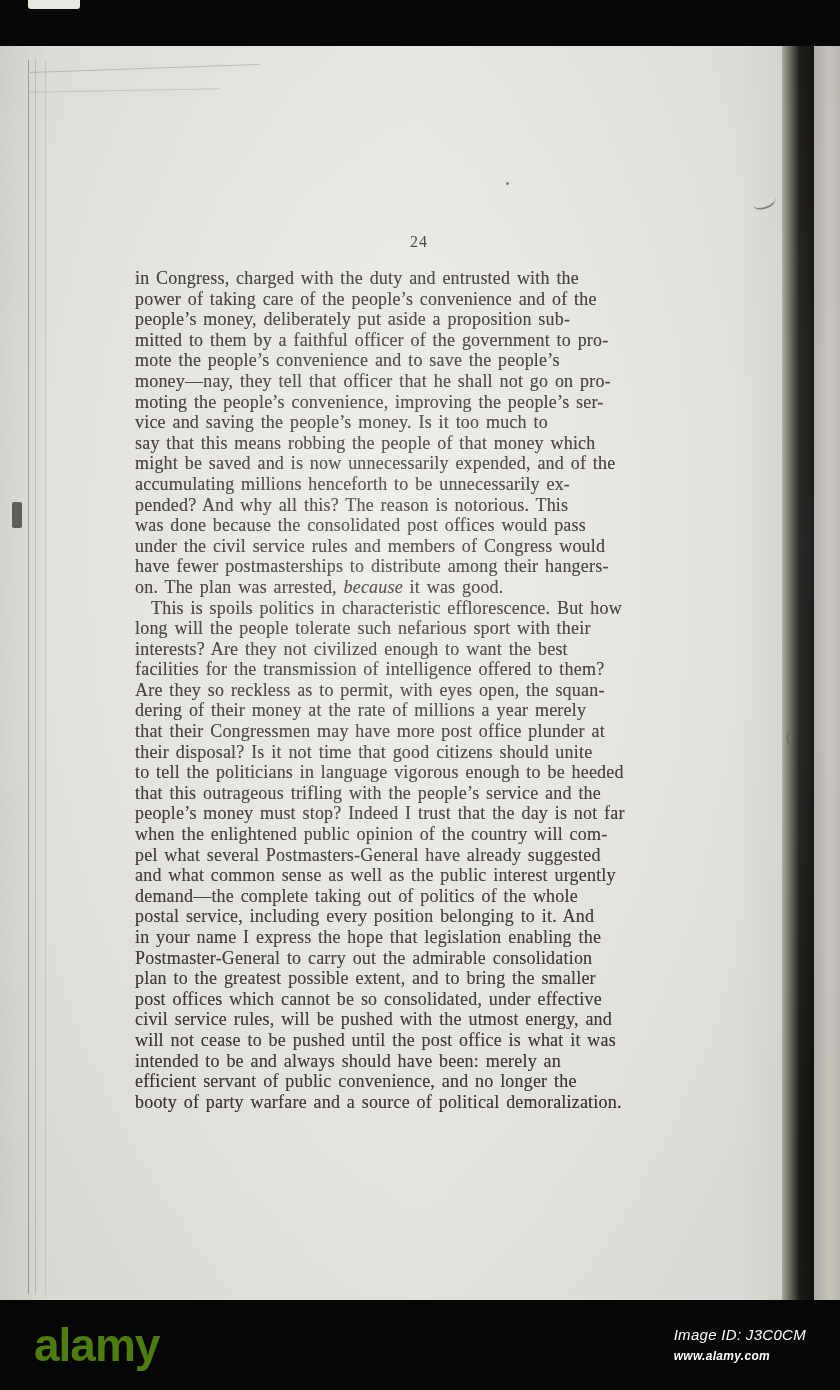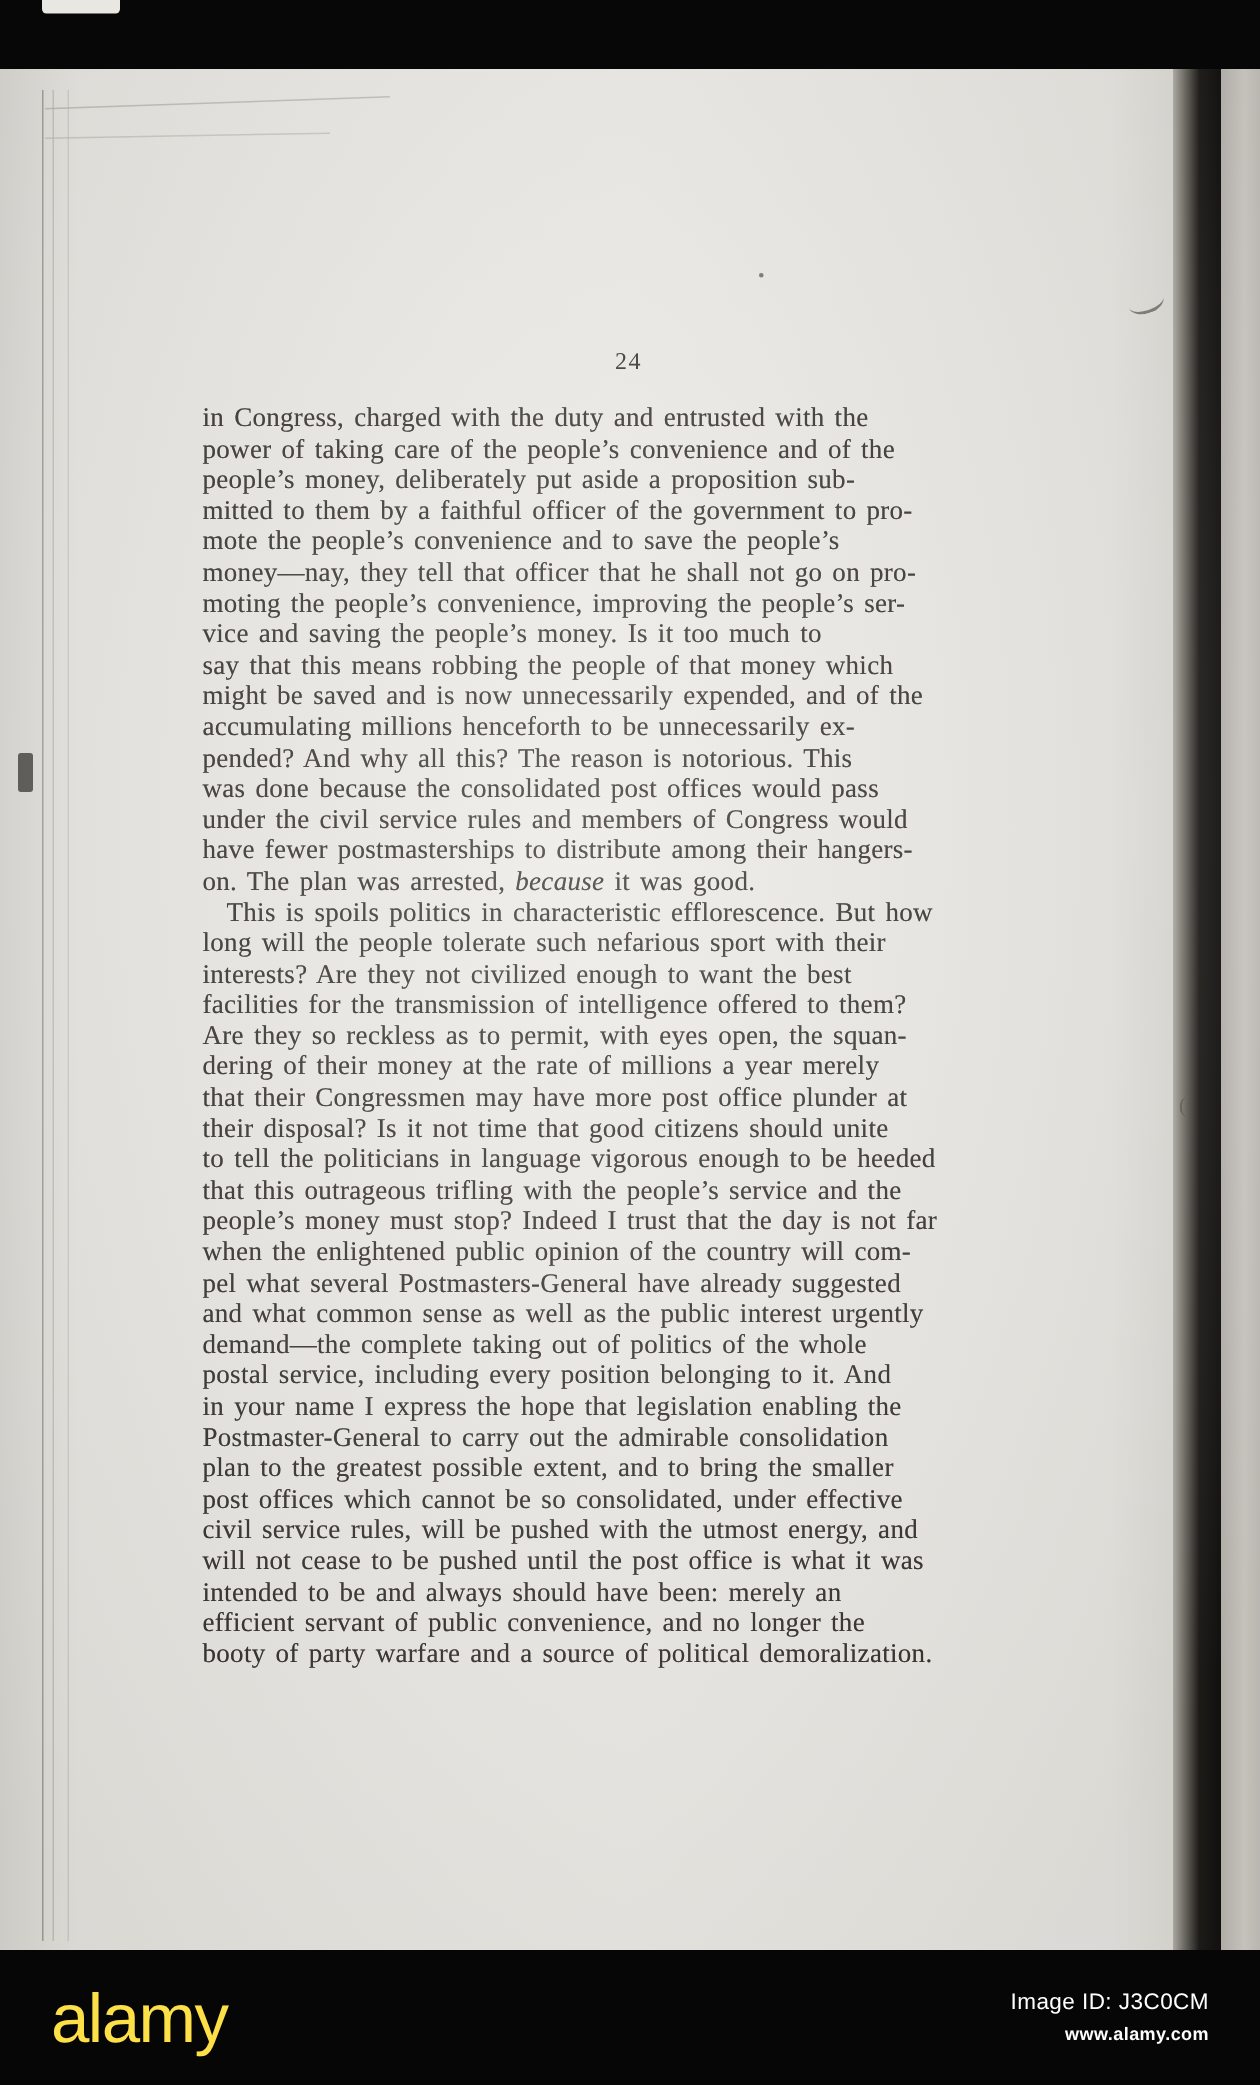--- a/index.html
+++ b/index.html
@@ -3,23 +3,23 @@
 <meta charset="utf-8">
 <style>
   html,body{margin:0;padding:0;background:#000;}
   .frame{position:relative;width:840px;height:1390px;overflow:hidden;background:#0a0a0a;
          font-family:"Liberation Serif","DejaVu Serif",serif;}
   
   .bar-top{position:absolute;left:0;top:0;width:840px;height:46px;background:#070707;}
   .bar-top .notch{position:absolute;left:28px;top:0;width:52px;height:9px;background:#e9e7e2;border-radius:0 0 3px 3px;}
   .bar-bottom{position:absolute;left:0;top:1300px;width:840px;height:90px;background:#060606;
               display:flex;align-items:center;justify-content:space-between;padding:0 34px;box-sizing:border-box;}
-  .alamy-logo{font-family:"Liberation Sans","DejaVu Sans",sans-serif;font-weight:400;
-              font-size:46px;color:#fde047;letter-spacing:-1px;line-height:1;}
-  .wm-right{text-align:right;font-family:"Liberation Sans","DejaVu Sans",sans-serif;color:#ffffff;}
+  .alamy-logo{font-family:"Liberation Sans","DejaVu Sans",sans-serif;font-weight:700;
+              font-size:46px;color:#4d7c0f;letter-spacing:-1px;line-height:1;}
+  .wm-right{text-align:left;font-family:"Liberation Sans","DejaVu Sans",sans-serif;color:#ffffff;font-style:italic;}
   .wm-id{font-size:15px;line-height:1.6;letter-spacing:.3px;}
   .wm-url{font-size:12px;font-weight:700;line-height:1.6;letter-spacing:.3px;}
   
   .scan{position:absolute;left:0;top:46px;width:840px;height:1254px;
         background:linear-gradient(90deg,#d8d6d1 0%,#e6e4df 6%,#ebe9e4 50%,#e7e5e0 88%,#dcdad5 94%);}
   .scan::after{content:"";position:absolute;inset:0;
         background:radial-gradient(ellipse at 45% 40%, rgba(255,255,255,.25), rgba(0,0,0,.05) 85%);
         pointer-events:none;}
   
   .edge-line{position:absolute;top:14px;bottom:6px;width:1px;background:#a5a29a;opacity:.8;}

